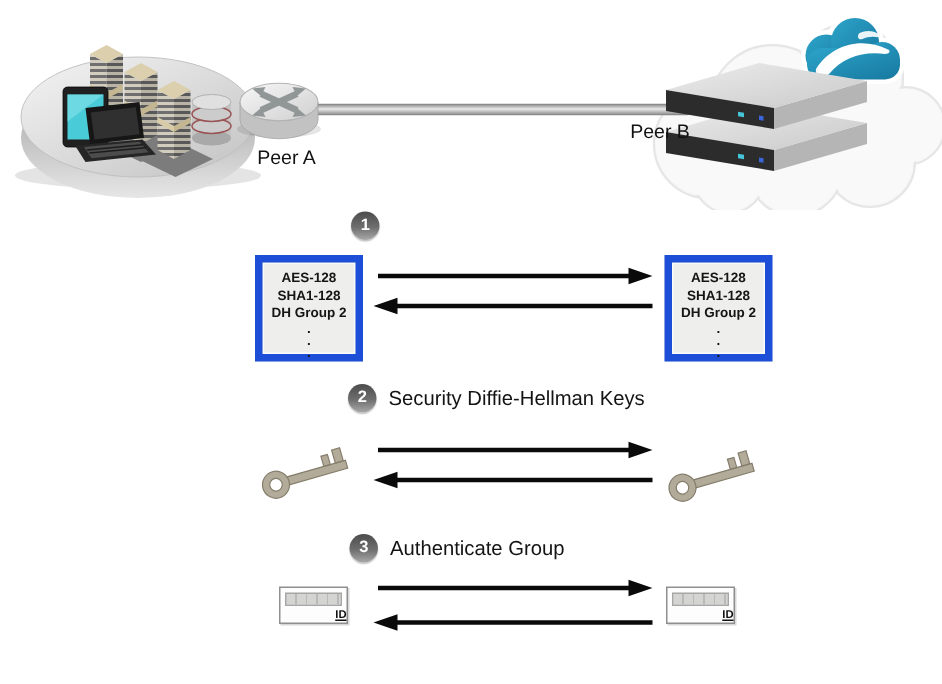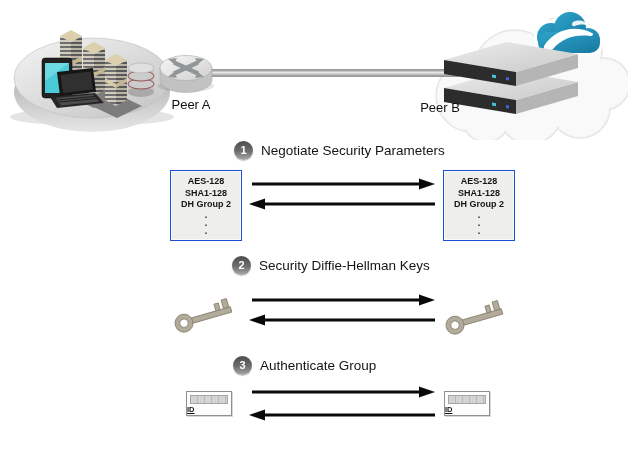--- a/index.html
+++ b/index.html
@@ -14,35 +14,35 @@
   .badge{
     position:absolute;width:19px;height:19px;border-radius:50%;
     background:linear-gradient(180deg,#4c4c4c 0%,#6e6e6e 55%,#a8a8a8 100%);
     color:#fff;font-size:11px;font-weight:bold;text-align:center;line-height:19px;
     box-shadow:0 1px 1px rgba(0,0,0,.25);
   }
   .step-title{position:absolute;font-size:13.5px;color:#141414;white-space:nowrap;}
   
   .param-box{
     position:absolute;width:72px;height:71px;background:#eeeeec;
-    border:1px solid #1d4ed8;box-shadow:inset 0 0 0 1px #fafafa;
+    border:5px solid #1d4ed8;box-shadow:inset 0 0 0 1px #fafafa;
     text-align:center;padding-top:5px;box-sizing:border-box;
   }
   .param-line{font-size:9px;font-weight:bold;line-height:11.5px;color:#151515;}
   .param-dot{font-size:9px;font-weight:bold;line-height:8px;color:#151515;}
   
   .id-card{
     position:absolute;width:46px;height:25px;background:#fdfdfd;border:1px solid #8f8f8f;
     box-sizing:border-box;box-shadow:1px 1px 0 #d8d8d8;
   }
   .id-strip{
     margin:3px 3px 1px 3px;height:9px;border:1px solid #a6a6a6;box-sizing:border-box;
     background:repeating-linear-gradient(90deg,#d4d4d2 0px,#d4d4d2 6px,#b9b9b7 6px,#b9b9b7 7px);
   }
-  .id-label{font-size:7.5px;font-weight:bold;text-align:left;line-height:9px;color:#111;
+  .id-label{font-size:7.5px;font-weight:bold;text-align:right;line-height:9px;color:#111;
     text-decoration:underline;}
   svg{display:block;}
 </style>
 </head>
 <body>
 
 <div class="canvas">
 
   <svg class="abs" style="left:0;top:0" width="628" height="140" viewBox="0 0 628 140">
     <defs>
@@ -205,24 +205,23 @@
 
       <polygon points="516,72 578,54 578,68 516,86" fill="#b5b5b5"></polygon>
       <polygon points="444,60 506,42 578,54 516,72" fill="url(#srvTop)"></polygon>
       <polygon points="444,60 516,72 516,86 444,74" fill="#2c2c2c"></polygon>
       <rect x="492" y="74.5" width="4" height="3" fill="#45c4d8" transform="skewY(9.5)" transform-origin="492 74.5"></rect>
       <rect x="506" y="77" width="3" height="3" fill="#3a66d9" transform="skewY(9.5)" transform-origin="506 77"></rect>
     </g>
   </svg>
 
   <div class="peer-label" style="left:155px;top:97px">Peer A</div>
-  <div class="peer-label" style="left:404px;top:100px">Peer B</div>
+  <div class="peer-label" style="left:404px;top:80px">Peer B</div>
 
   <div class="badge" style="left:234px;top:141px">1</div>
-  <div class="step-title" style="left:261px;top:143px">Negotiate Security Parameters</div>
 
   <div class="param-box" style="left:170px;top:170px">
     <div class="param-line">AES-128</div>
     <div class="param-line">SHA1-128</div>
     <div class="param-line">DH Group 2</div>
     <div class="param-dot">.</div>
     <div class="param-dot">.</div>
     <div class="param-dot">.</div>
   </div>
   <div class="param-box" style="left:443px;top:170px">

